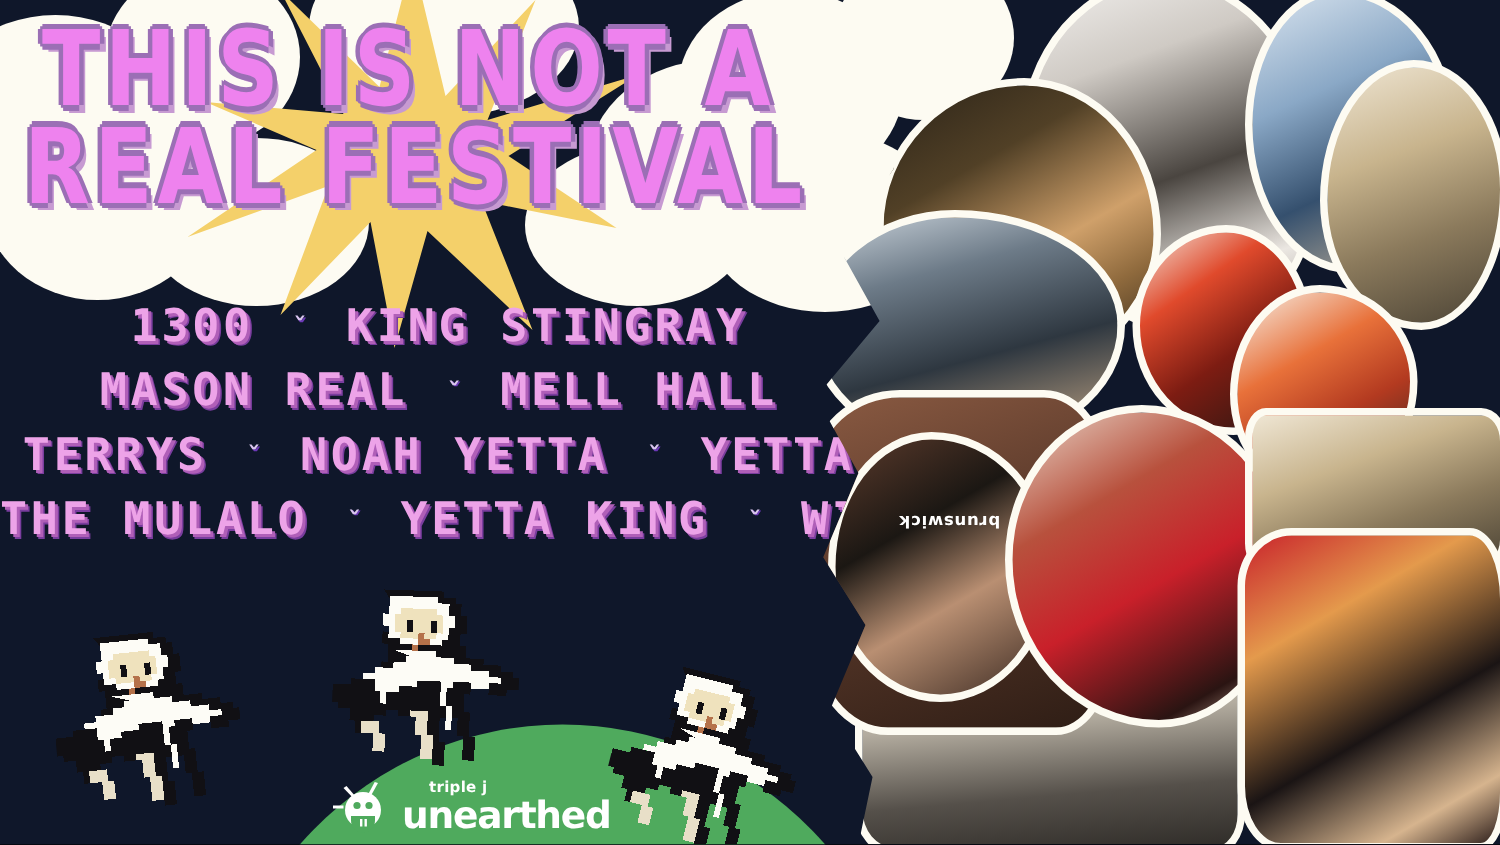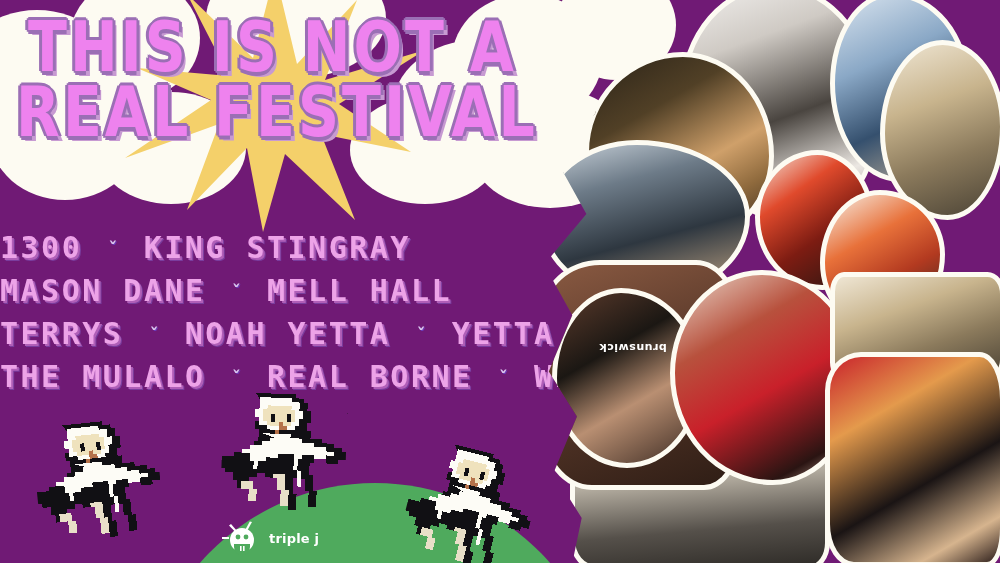--- a/index.html
+++ b/index.html
@@ -7,21 +7,21 @@
   html, body {
     width: 1000px; height: 563px;
     overflow: hidden;
     font-family: "Liberation Sans", sans-serif;
     background: #000;
   }
 
   #poster {
     position: relative;
     width: 1000px; height: 563px;
-    background: #701a75;
+    background: #0f172a;
     overflow: hidden;
   }
 
   
   .cloud-layer { position: absolute; inset: 0; }
   .cloud {
     position: absolute;
     background: #fdfbf2;
     border-radius: 50%;
   }
@@ -56,23 +56,24 @@
        4px 4px 0 #c79ad2;
     transform: scaleY(1.22);
     transform-origin: left top;
   }
   #title-line-1 { font-size: 57px; margin-left: 12px; }
   #title-line-2 { font-size: 57px; margin-top: 10px; }
 
   
   #lineup {
     position: absolute;
-    left: 0; top: 227px;
+    left: 0; top: 197px;
     width: 585px;
     z-index: 4;
+    text-align: center;
   }
   .lineup-row {
     font-family: "DejaVu Sans Mono", monospace;
     font-weight: bold;
     font-size: 30px;
     letter-spacing: 2.5px;
     color: #eda3e8;
     line-height: 1.43;
     white-space: nowrap;
     text-shadow: 2px 2px 0 #b05fb8, 3px 3px 0 #7a3d9e;
@@ -109,25 +110,25 @@
     width: 140px; height: 44px;
     z-index: 8;
     display: flex;
     align-items: center;
     gap: 4px;
   }
   #logo-mark { width: 42px; height: 36px; flex: none; }
   #logo-words { position: relative; line-height: 1; }
   #logo-tiny {
     font-family: "DejaVu Sans", sans-serif;
-    font-size: 13px;
+    font-size: 10px;
     font-weight: bold;
     color: #ffffff;
     letter-spacing: 0.2px;
-    margin-left: 1px;
+    margin-left: 18px;
     display: block;
     margin-bottom: 0px;
   }
   #logo-main {
     font-family: "DejaVu Sans", sans-serif;
     font-size: 25px;
     font-weight: bold;
     color: #ffffff;
     letter-spacing: -0.8px;
     display: block;
@@ -214,35 +215,35 @@
     <div class="title-line" id="title-line-2">REAL FESTIVAL</div>
   </div>
 
   <div id="lineup">
     <div class="lineup-row">
       <span>1300</span>
       <span class="sep">ˇ</span>
       <span>KING STINGRAY</span>
     </div>
     <div class="lineup-row">
-      <span>MASON DANE</span>
+      <span>MASON REAL</span>
       <span class="sep">ˇ</span>
       <span>MELL HALL</span>
     </div>
     <div class="lineup-row">
       <span>TERRYS</span>
       <span class="sep">ˇ</span>
       <span>NOAH YETTA</span>
       <span class="sep">ˇ</span>
       <span>YETTA</span>
     </div>
     <div class="lineup-row">
       <span>THE MULALO</span>
       <span class="sep">ˇ</span>
-      <span>REAL BORNE</span>
+      <span>YETTA KING</span>
       <span class="sep">ˇ</span>
       <span>WIGZ</span>
     </div>
   </div>
 
   <div id="hill"></div>
 
   <svg class="lamb" id="lamb-1" viewBox="0 0 31 33">
     <g shape-rendering="crispEdges">
       <path fill="#111014" d="M8 2h10v1h2v1h1v2h1v3h-1v2h1v2h3v1h3v1h2v1h1v2h-2v1h-3v-1h-3v1h-1v3h1v4h1v4h-2v-4h-1v-3h-3v4h1v4h-2v-4h-1v-4h-5v-1h-2v1h-2v1h-1v2h-2v-2h-1v-2h-2v-1h-3v-2h2v-1h3v-1h3v-1h2v-2h1v-3h-1v-2h1v-3h1v-1z"></path>
@@ -295,20 +296,21 @@
         <circle cx="16" cy="17" r="2.4"></circle>
         <circle cx="24" cy="17" r="2.4"></circle>
         <path d="M12 24h16v3a8 8 0 0 1-16 0z"></path>
       </g>
       <g fill="#ffffff">
         <path d="M18 26h1.6v5H18zM21 26h1.6v5H21z"></path>
       </g>
     </svg>
     <div id="logo-words">
       <span id="logo-tiny">triple j</span>
+      <span id="logo-main">unearthed</span>
     </div>
   </div>
 
   <div id="collage">
 
     <div class="photo p-bw" style="left:150px; top:-16px; width:200px; height:240px; border-radius:48% 52% 40% 60% / 46% 55% 45% 54%;">
         <div class="inner"></div>
       </div>
     <div class="photo p-hat" style="left:54px; top:52px; width:190px; height:200px; border-radius:52% 48% 56% 44% / 50% 52% 48% 50%;">
         <div class="inner"></div>

